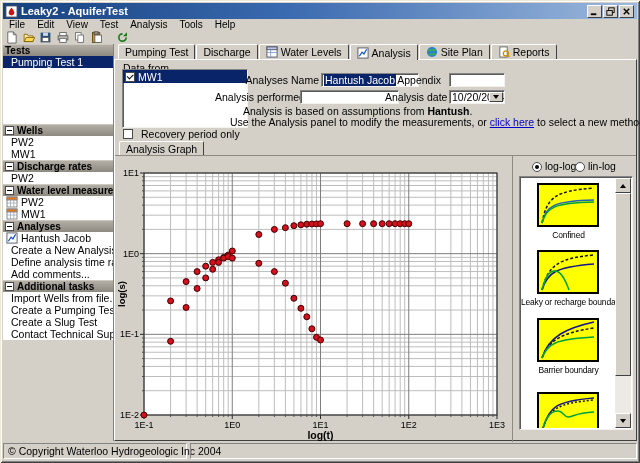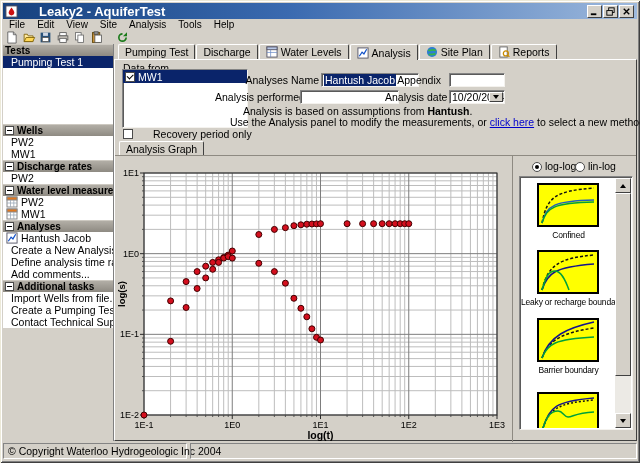--- a/index.html
+++ b/index.html
@@ -3,21 +3,21 @@
 <meta charset="utf-8">
 <style>
   html,body{margin:0;padding:0;background:#808080;}
   #window{position:relative;width:640px;height:463px;background:#d4d0c8;
     font-family:"Liberation Sans",sans-serif;font-size:11px;color:#000;overflow:hidden;
     box-shadow:inset 1px 1px 0 #ece9d8,inset -1px -1px 0 #404040,inset 2px 2px 0 #fff,inset -2px -2px 0 #808080;}
   
   .titlebar{position:absolute;left:3px;top:3px;width:634px;height:16px;
     background:linear-gradient(90deg,#16417e 0%,#3a6ab0 45%,#9db9dd 100%);
     display:flex;align-items:center;padding-left:2px;box-sizing:border-box;}
-  .title-text{color:#fff;font-weight:bold;font-size:13px;margin-left:21px;flex:1;white-space:nowrap;}
+  .title-text{color:#fff;font-weight:bold;font-size:11px;margin-left:3px;flex:1;white-space:nowrap;}
   .win-btn{width:15px;height:13px;background:#d4d0c8;border:1px solid;border-color:#fff #404040 #404040 #fff;
     margin-right:1px;display:flex;align-items:center;justify-content:center;box-sizing:border-box;}
   .win-btns{display:flex;margin-right:2px;}
   
   .menubar{position:absolute;left:3px;top:19px;width:634px;height:11px;display:flex;align-items:center;}
   .menu-item{padding:16px 6px;font-size:10px;line-height:11px;white-space:nowrap;}
   .toolbar{position:absolute;left:3px;top:30px;width:634px;height:15px;display:flex;align-items:center;}
   .tool-btn{width:17px;height:15px;display:flex;align-items:center;justify-content:center;}
   .tool-sep{width:9px;height:15px;}
   
@@ -115,21 +115,21 @@
             <path d="M3 3l6 6M9 3l-6 6" stroke="#000" stroke-width="1.5"></path>
           </svg>
         </span>
     </span>
   </div>
 
   <div class="menubar" id="menubar">
       <span class="menu-item">File</span>
       <span class="menu-item">Edit</span>
       <span class="menu-item">View</span>
-      <span class="menu-item">Site</span>
+      <span class="menu-item">Test</span>
       <span class="menu-item">Analysis</span>
       <span class="menu-item">Tools</span>
       <span class="menu-item">Help</span>
     </div>
   <div class="toolbar" id="toolbar">
       <span class="tool-btn">
         <span>
           <svg width="13" height="13" viewBox="0 0 14 14">
             <path d="M3 1h6l3 3v9H3z" fill="#fff" stroke="#666"></path>
             <path d="M9 1v3h3" fill="none" stroke="#666"></path>
@@ -274,20 +274,23 @@
         <span>Additional tasks</span>
       </div>
       <div class="sec-items">
         <div class="side-item">
           <span>Import Wells from file...</span>
         </div>
         <div class="side-item">
           <span>Create a Pumping Test</span>
         </div>
         <div class="side-item">
+          <span>Create a Slug Test</span>
+        </div>
+        <div class="side-item">
           <span>Contact Technical Support...</span>
         </div>
       </div>
     </div>
 
   <div class="content">
     <div class="tabbar" id="main-tabbar">
         <span class="tab">
           <span>Pumping Test</span>
         </span>
@@ -363,21 +366,21 @@
       <div class="field" style="left:334px;top:30px;width:56px;height:14px;">
         <span>10/20/2004</span>
         <span class="combo-btn">
             <span class="tri-down"></span>
           </span>
       </div>
 
       <div class="note" style="left:128px;top:45px;"><span>Analysis is based on assumptions from </span><b>Hantush</b><span>.</span></div>
       <div class="note" style="left:115px;top:56px;"><span>Use the Analysis panel to modify the measurements, or </span><span class="link">click here</span><span> to select a new method.</span></div>
 
-      <div class="note" style="left:8px;top:68px;display:flex;align-items:center;gap:20px;">
+      <div class="note" style="left:8px;top:68px;display:flex;align-items:center;gap:8px;">
         <span class="checkbox"></span>
         <span>Recovery period only</span>
       </div>
 
       <div class="tabbar" id="graph-tabbar" style="top:81px;height:14px;">
           <span class="tab" style="height: 14px;">
             <span>Analysis Graph</span>
           </span>
         </div>
 

